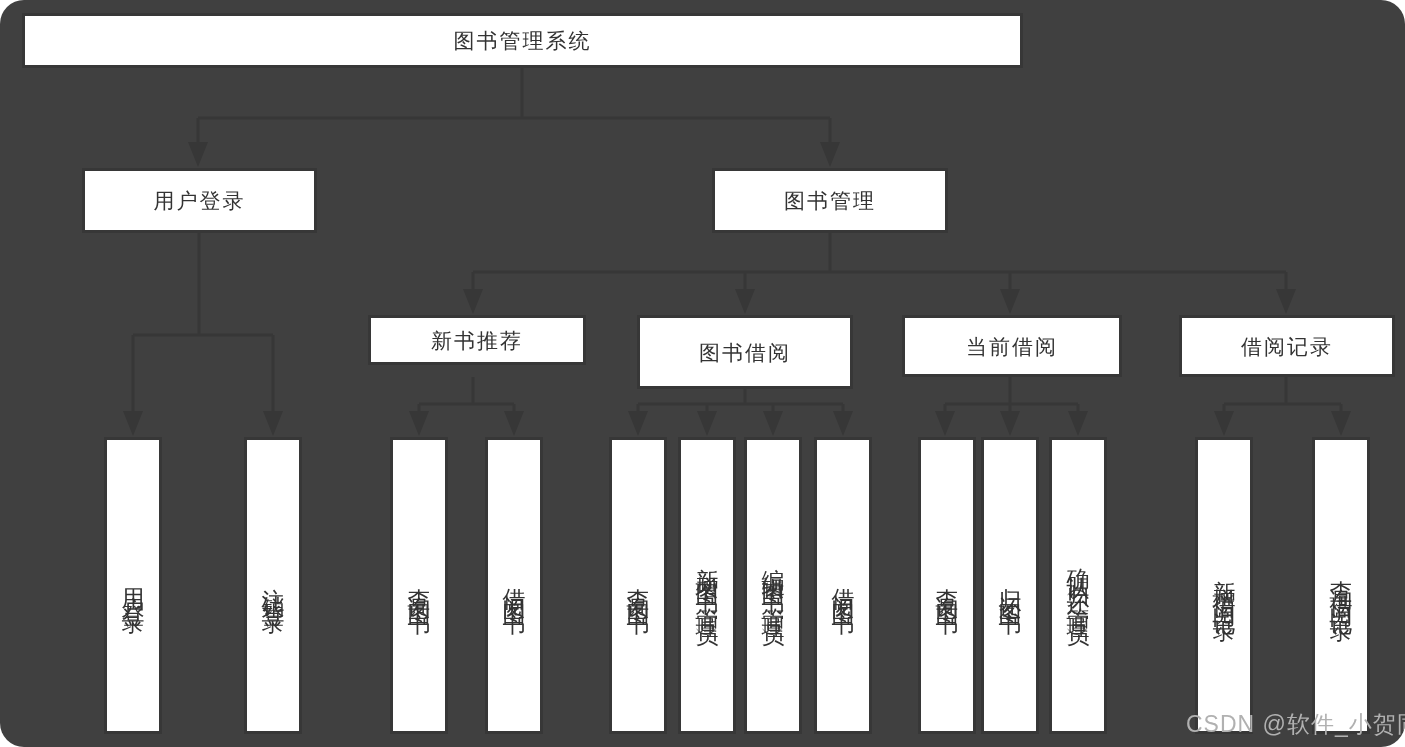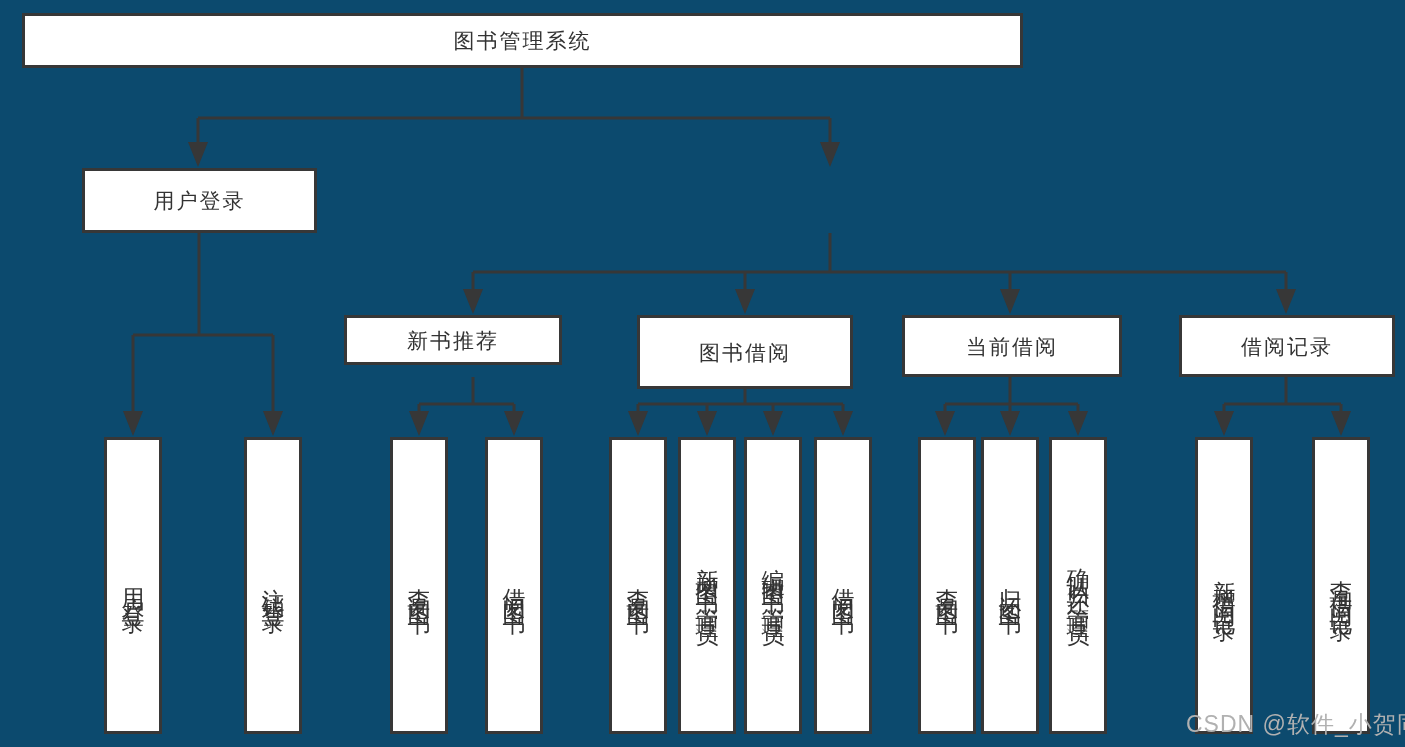--- a/index.html
+++ b/index.html
@@ -1,18 +1,18 @@
 <!DOCTYPE html>
 <html><head>
 <meta charset="utf-8">
 <style>
   html,body{margin:0;padding:0;background:#ffffff;}
   .stage{
-    position:relative;width:1405px;height:747px;background:#0c4a6e;
-    font-family:"Liberation Sans", sans-serif;overflow:hidden;
+    position:relative;width:1405px;height:747px;background:#404040;
+    font-family:"Liberation Sans", sans-serif;overflow:hidden;border-radius:24px;
   }
   svg.connectors{position:absolute;left:0;top:0;z-index:1;}
   .node{
     position:absolute;box-sizing:border-box;z-index:2;
     border:3px solid #373737;background:#ffffff;
     display:flex;align-items:center;justify-content:center;
     color:#333333;
   }
   .node .label{white-space:nowrap;}
   .node.h .label{font-size:21px;letter-spacing:2px;line-height:1;}
@@ -74,22 +74,25 @@
     </g>
   </svg>
 
   <div class="node h" style="left:22px;top:13px;width:1001px;height:55px">
     <span class="label">图书管理系统</span>
   </div>
 
   <div class="node h" style="left:82px;top:168px;width:235px;height:65px">
     <span class="label">用户登录</span>
   </div>
+  <div class="node h" style="left:712px;top:168px;width:236px;height:65px">
+    <span class="label">图书管理</span>
+  </div>
 
-  <div class="node h" style="left:344px;top:315px;width:218px;height:50px">
+  <div class="node h" style="left:368px;top:315px;width:218px;height:50px">
     <span class="label">新书推荐</span>
   </div>
   <div class="node h" style="left:637px;top:315px;width:216px;height:74px">
     <span class="label">图书借阅</span>
   </div>
   <div class="node h" style="left:902px;top:315px;width:220px;height:62px">
     <span class="label">当前借阅</span>
   </div>
   <div class="node h" style="left:1179px;top:315px;width:216px;height:62px">
     <span class="label">借阅记录</span>

